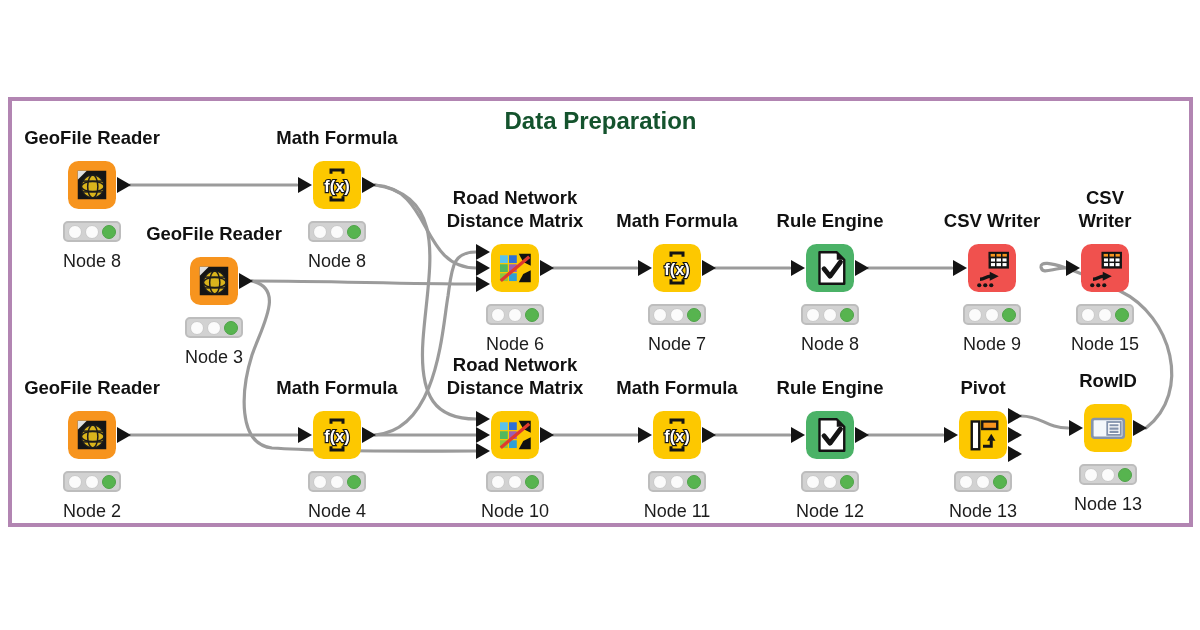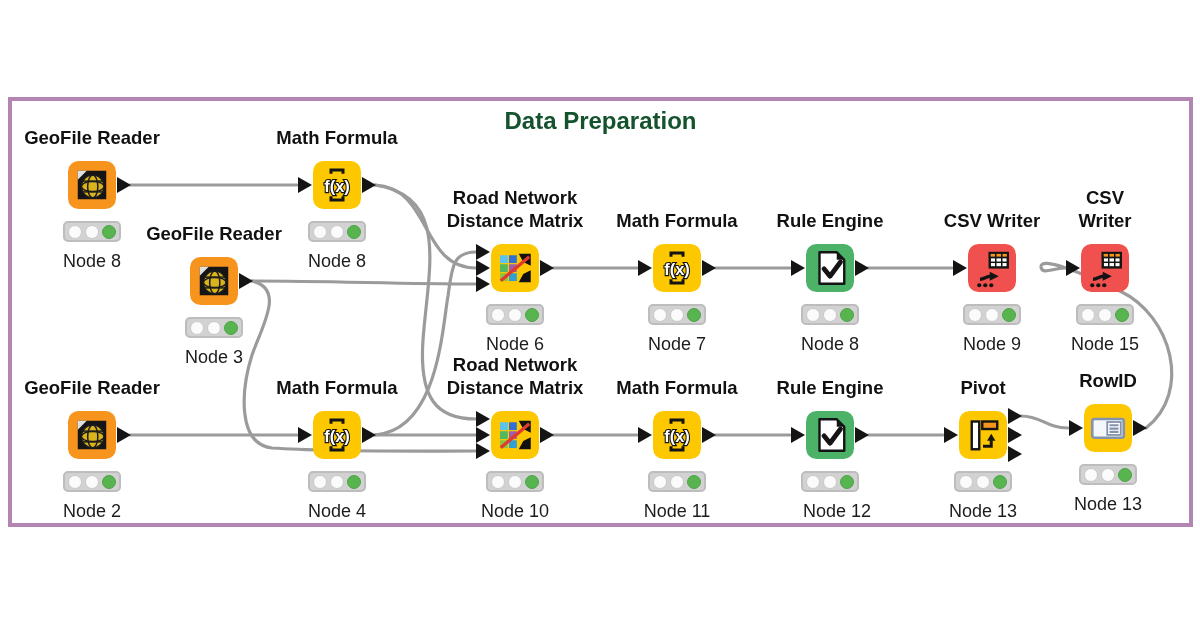--- a/index.html
+++ b/index.html
@@ -302,21 +302,21 @@
  <path d="M20.5,5.5 l5,5 h-5 z" fill="#141414"></path>
  <path d="M12,16.5 l4,5 7,-9.5" fill="none" stroke="#141414" stroke-width="3.2" stroke-linecap="round" stroke-linejoin="round"></path>
         </svg>
       </div>
       <div class="type-label" style="left: 830px; bottom: 231px;">Rule Engine</div>
       <div class="traffic" style="left: 801px; top: 471px; background: rgb(210, 210, 210); border: 2px solid rgb(189, 189, 189);">
         <span style="background: rgb(251, 251, 251); border: 1px solid rgb(201, 201, 201);"></span>
         <span style="background: rgb(251, 251, 251); border: 1px solid rgb(201, 201, 201);"></span>
         <span style="background: rgb(87, 180, 79); border: 1px solid rgb(78, 163, 72);"></span>
       </div>
-      <div class="node-name" style="left: 830px; top: 501px; margin-left: 7px;">Node 12</div>
+      <div class="node-name" style="left: 830px; top: 501px;">Node 12</div>
       <div class="node" style="left: 959px; top: 411px;">
         <svg width="48" height="48" viewBox="0 0 32 32">
           <rect width="32" height="32" rx="7" fill="#fdc800"></rect>
  <rect x="8.5" y="7" width="5" height="18.5" fill="#ffffff" stroke="#141414" stroke-width="1.6"></rect>
  <rect x="15.5" y="7" width="10" height="5" fill="#f7941e" stroke="#141414" stroke-width="1.6"></rect>
  <path d="M16,23.5 h5.5 v-4" fill="none" stroke="#141414" stroke-width="2"></path>
  <polygon points="18.7,19.8 24.3,19.8 21.5,15.2" fill="#141414"></polygon>
         </svg>
       </div>
       <div class="type-label" style="left: 983px; bottom: 231px;">Pivot</div>

